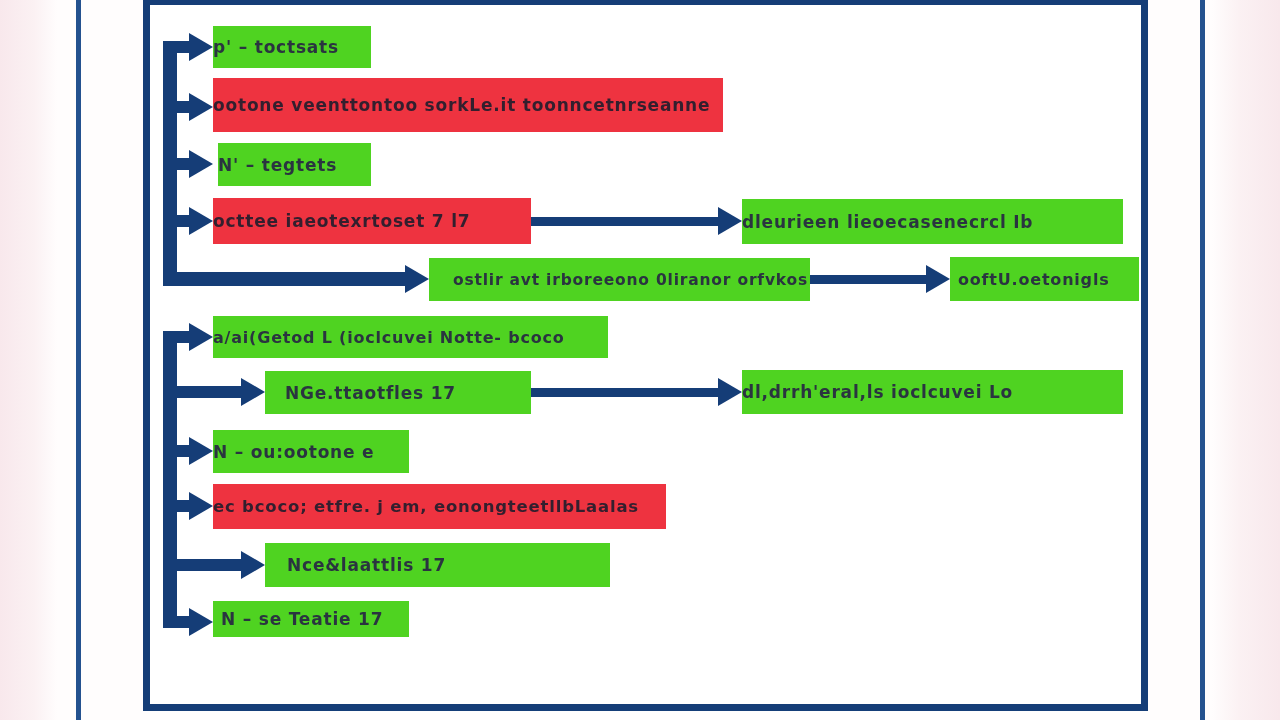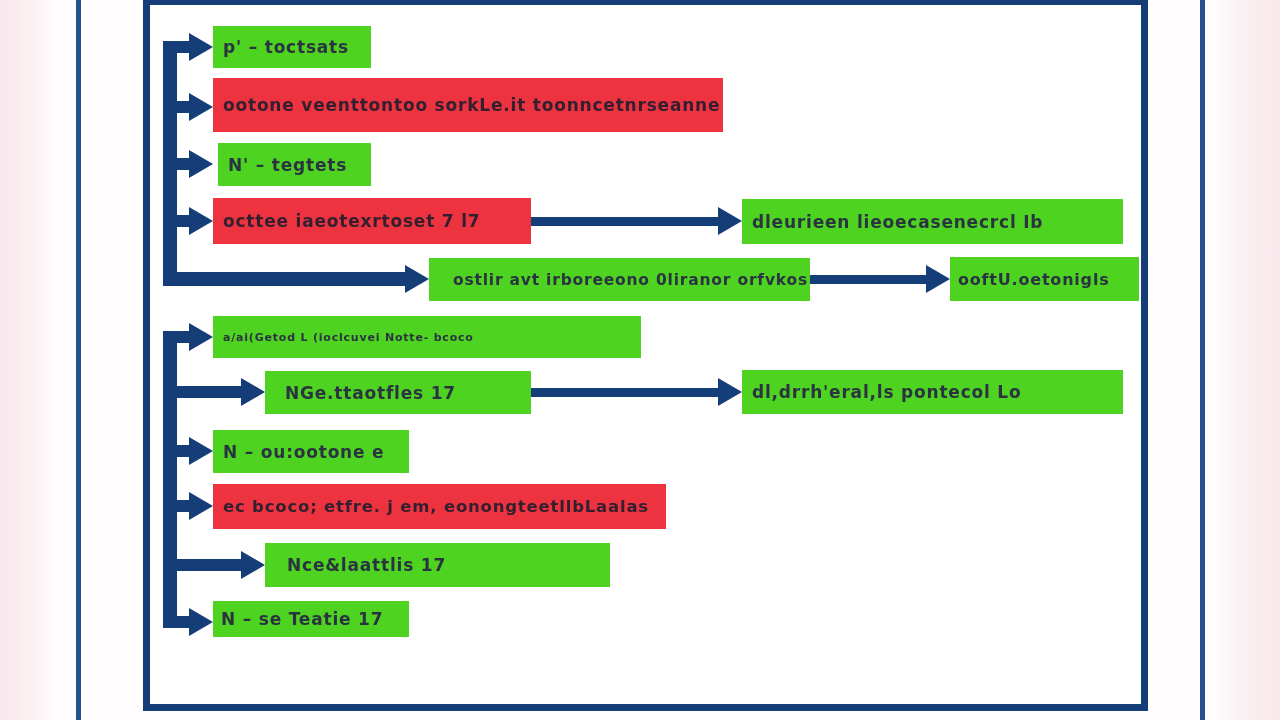--- a/index.html
+++ b/index.html
@@ -10,21 +10,21 @@
   .band.right{left:1212px;width:68px;background:linear-gradient(to left,#f8e8ec 0%,#fbf1f3 60%,#fffdfd 100%);}
   .rule{position:absolute;top:0;height:720px;width:5px;background:#24528f;}
   .frame{position:absolute;left:143px;top:-2px;width:1005px;height:713px;border:7px solid var(--navy);background:#ffffff;box-sizing:border-box;}
   .vbar,.stub,.cbar{position:absolute;background:var(--navy);}
   .vbar{width:14px;}
   .stub{height:12px;}
   .cbar{height:9px;}
   .ah{position:absolute;width:0;height:0;border-top:14px solid transparent;border-bottom:14px solid transparent;border-left:24px solid var(--navy);}
   .node{position:absolute;box-sizing:border-box;white-space:nowrap;overflow:hidden;
         font-size:17px;font-weight:700;letter-spacing:0.8px;color:var(--text);
-        display:flex;align-items:center;padding-left:10px;filter:blur(0.35px);}
+        display:flex;align-items:center;filter:blur(0.35px);}
   .node.green{background:var(--green);}
   .node.red{background:var(--red);color:var(--redtext);}
 </style>
 </head>
 <body>
 
 <div class="stage">
 
   <div class="band left"></div>
   <div class="band right"></div>
@@ -66,21 +66,21 @@
   <div class="cbar" style="left:531px;top:388px;width:188px"></div>
   <div class="ah" style="left:718px;top:378px"></div>
 
   <div class="node green" style="left:213px;top:26px;width:158px;height:42px">p' – toctsats</div>
   <div class="node red" style="left:213px;top:78px;width:510px;height:54px">ootone veenttontoo sorkLe.it toonncetnrseanne</div>
   <div class="node green" style="left:218px;top:143px;width:153px;height:43px">N' – tegtets</div>
   <div class="node red" style="left:213px;top:198px;width:318px;height:46px">octtee iaeotexrtoset 7 l7</div>
   <div class="node green" style="left:742px;top:199px;width:381px;height:45px">dleurieen lieoecasenecrcl Ib</div>
   <div class="node green" style="left:429px;top:258px;width:381px;height:43px;font-size:15.5px;padding-left:24px">ostlir avt irboreeono 0liranor orfvkos</div>
   <div class="node green" style="left:950px;top:257px;width:189px;height:44px;font-size:16px;padding-left:8px">ooftU.oetonigls</div>
-  <div class="node green" style="left:213px;top:316px;width:428px;height:42px;font-size:11px">a/ai(Getod L (ioclcuvei Notte- bcoco</div>
+  <div class="node green" style="left:213px;top:316px;width:395px;height:42px;font-size:16px">a/ai(Getod L (ioclcuvei Notte- bcoco</div>
   <div class="node green" style="left:265px;top:371px;width:266px;height:43px;padding-left:20px">NGe.ttaotfles 17</div>
-  <div class="node green" style="left:742px;top:370px;width:381px;height:44px">dl,drrh'eral,ls pontecol Lo</div>
+  <div class="node green" style="left:742px;top:370px;width:381px;height:44px">dl,drrh'eral,ls ioclcuvei Lo</div>
   <div class="node green" style="left:213px;top:430px;width:196px;height:43px">N – ou:ootone e</div>
   <div class="node red" style="left:213px;top:484px;width:453px;height:45px;font-size:16.5px">ec bcoco; etfre. j em, eonongteetllbLaalas</div>
   <div class="node green" style="left:265px;top:543px;width:345px;height:44px;padding-left:22px">Nce&amp;laattlis 17</div>
   <div class="node green" style="left:213px;top:601px;width:196px;height:36px;padding-left:8px">N – se Teatie 17</div>
 
 </div>
 
 </body></html>

